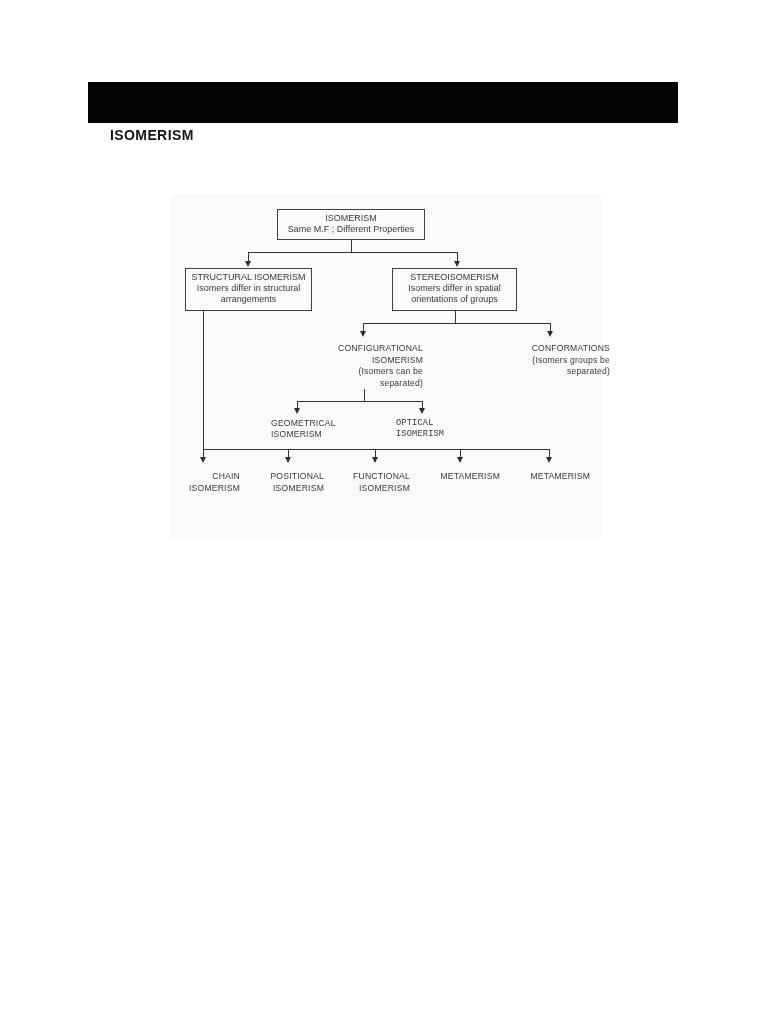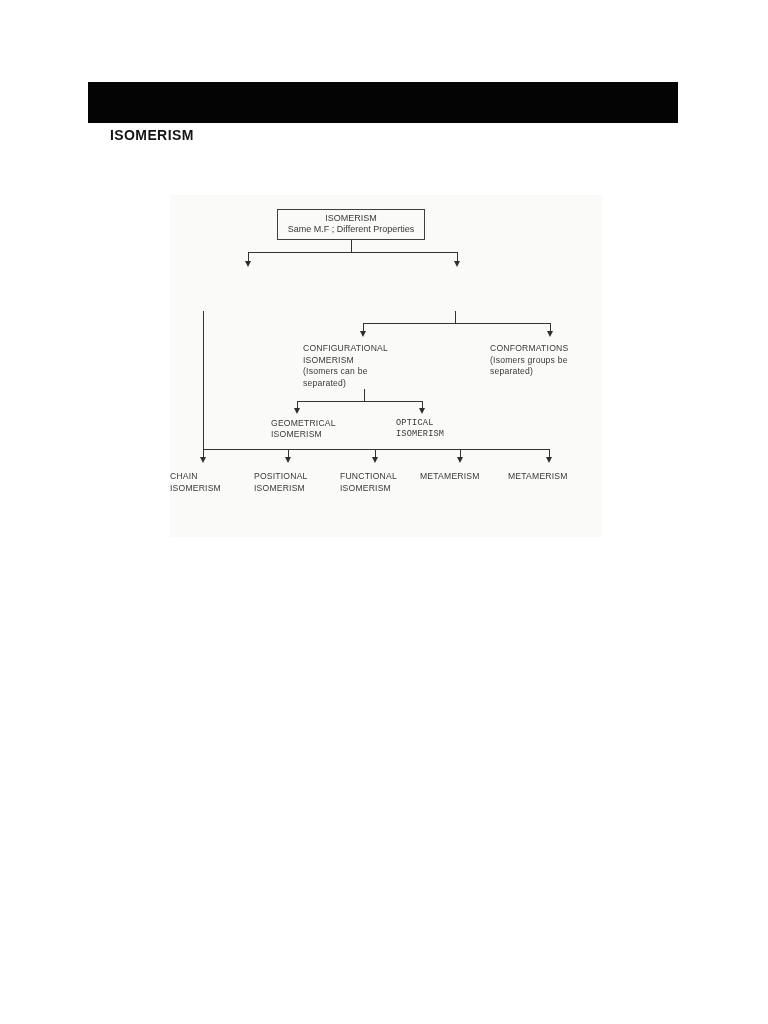--- a/index.html
+++ b/index.html
@@ -40,21 +40,21 @@
     box-sizing: border-box;
     text-align: center;
     font-size: 9px;
     line-height: 11px;
     white-space: pre-line;
     padding-top: 3px;
     color: #383838;
   }
   .node-label {
     position: absolute;
-    text-align: left;
+    text-align: right;
     font-size: 8.6px;
     line-height: 11.5px;
     white-space: pre-line;
     color: #383838;
     letter-spacing: 0.2px;
   }
   .node-label.left-align { text-align: left; line-height: 10.5px; }
   .hl { position: absolute; height: 1px; background: #333333; }
   .vl { position: absolute; width: 1px; background: #333333; }
   .ah {
@@ -94,20 +94,26 @@
     <div class="node-box" style="left:107px; top:14px; width:148px; height:31px;">ISOMERISM
 Same M.F ; Different Properties</div>
 
     <div class="vl" style="left:181px; top:45px; height:12px;"></div>
     <div class="hl" style="left:78px; top:57px; width:209px;"></div>
     <div class="vl" style="left:78px; top:57px; height:9px;"></div>
     <div class="ah" style="left:74.5px; top:66px;"></div>
     <div class="vl" style="left:287px; top:57px; height:9px;"></div>
     <div class="ah" style="left:283.5px; top:66px;"></div>
 
+    <div class="node-box" style="left:15px; top:73px; width:127px; height:43px;">STRUCTURAL ISOMERISM
+Isomers differ in structural
+arrangements</div>
+    <div class="node-box" style="left:222px; top:73px; width:125px; height:43px;">STEREOISOMERISM
+Isomers differ in spatial
+orientations of groups</div>
 
     <div class="vl" style="left:33px; top:116px; height:146px;"></div>
 
     <div class="vl" style="left:285px; top:116px; height:12px;"></div>
     <div class="hl" style="left:193px; top:128px; width:187px;"></div>
     <div class="vl" style="left:193px; top:128px; height:8px;"></div>
     <div class="ah" style="left:189.5px; top:136px;"></div>
     <div class="vl" style="left:380px; top:128px; height:8px;"></div>
     <div class="ah" style="left:376.5px; top:136px;"></div>
 

